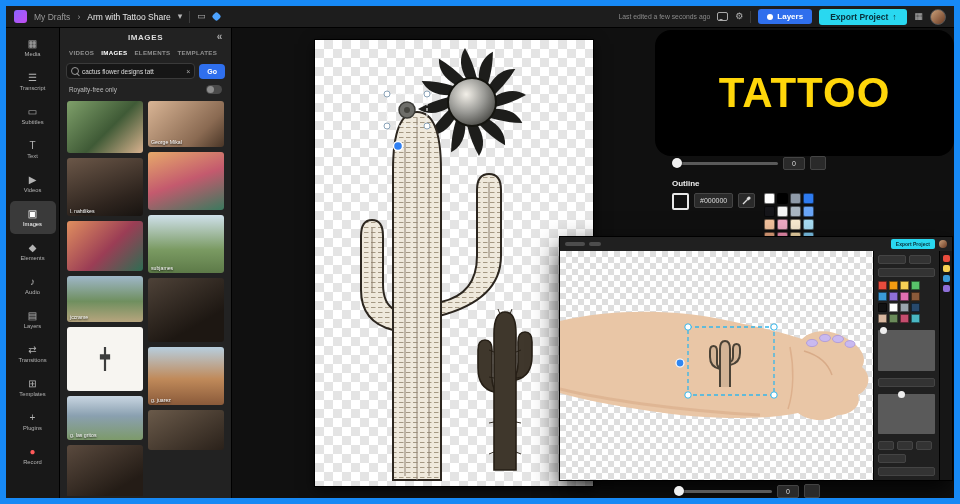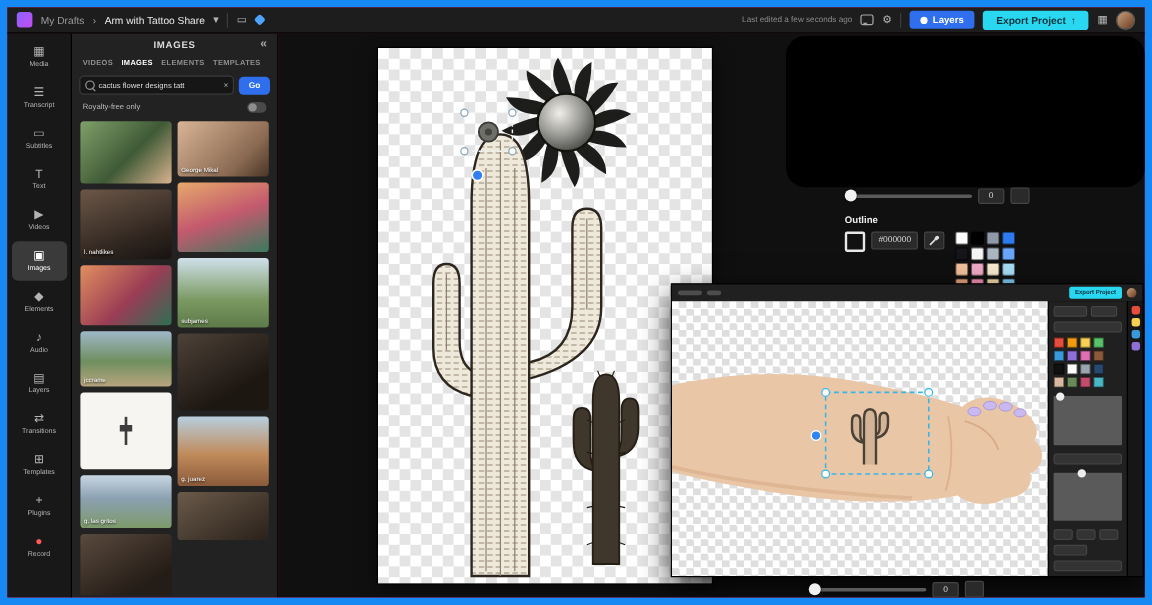--- a/index.html
+++ b/index.html
@@ -66,21 +66,21 @@
   .g-dark4{background:linear-gradient(150deg,#6a5a4a,#2a211a);}
   .mark{position:absolute;left:50%;top:50%;width:11px;height:24px;transform:translate(-50%,-50%);background:#3d3d3d;clip-path:polygon(40% 0,60% 0,60% 30%,100% 30%,100% 52%,60% 52%,60% 100%,40% 100%,40% 52%,0 52%,0 30%,40% 30%);}
 
   
   .canvas{position:absolute;left:226px;top:22px;right:0;bottom:0;background:#101010;z-index:1;}
   .artboard{position:absolute;left:83px;top:12px;width:278px;height:446px;background:#fff;box-shadow:0 0 0 1px #000,0 4px 14px #000a;}
   .checker{background-image:conic-gradient(#e4e4e4 25%,#ffffff 0 50%,#e4e4e4 0 75%,#ffffff 0);background-size:18px 18px;}
   .checker-sm{background-image:conic-gradient(#dedede 25%,#ffffff 0 50%,#dedede 0 75%,#ffffff 0);background-size:12px 12px;}
 
   
-  .rightpanel{position:absolute;left:666px;top:150px;width:154px;z-index:2;margin-left:32px;}
+  .rightpanel{position:absolute;left:666px;top:150px;width:154px;z-index:2;}
   .slider-row{display:flex;align-items:center;gap:5px;}
   .track{position:relative;height:3px;background:#5a5a5a;border-radius:2px;flex:1;}
   .knob{position:absolute;left:0;top:-4px;width:10px;height:10px;border-radius:50%;background:#f0f0f0;box-shadow:0 0 2px #000;}
   .valbox{background:#2a2a2a;border:1px solid #444;color:#ddd;font-size:7px;min-width:14px;text-align:center;padding:2px 3px;border-radius:2px;}
   .mini-btn{width:14px;height:12px;background:#2a2a2a;border:1px solid #444;border-radius:2px;flex:none;}
   .outline-label{color:#eee;font-size:8px;font-weight:bold;margin:9px 0 5px;}
   .colorrow{display:flex;gap:5px;align-items:flex-start;}
   .checkbox{width:13px;height:13px;border:2px solid #e8e8e8;background:#111;border-radius:2px;flex:none;}
   .hexpill{background:#2a2a2a;border:1px solid #444;color:#ddd;font-size:7px;padding:3px 5px;border-radius:2px;white-space:nowrap;}
   .dropper{width:15px;height:13px;background:#2a2a2a;border:1px solid #444;border-radius:2px;display:flex;align-items:center;justify-content:center;flex:none;}
@@ -377,20 +377,21 @@
           <span class="sw" style="background: rgb(168, 221, 244);"></span>
           <span class="sw" style="background: rgb(229, 163, 125);"></span>
           <span class="sw" style="background: rgb(239, 143, 176);"></span>
           <span class="sw" style="background: rgb(243, 217, 168);"></span>
           <span class="sw" style="background: rgb(127, 200, 238);"></span>
         </div>
       </div>
     </div>
 
     <div class="banner">
+      <div class="l">TATTOO</div>
     </div>
 
     <div class="inset">
       <div class="inset-top">
         <span class="ib" style="width:20px"></span>
         <span class="ib" style="width:12px"></span>
         <span class="inset-pill">Export Project</span>
         <span class="inset-avatar"></span>
       </div>
       <div class="inset-body">

